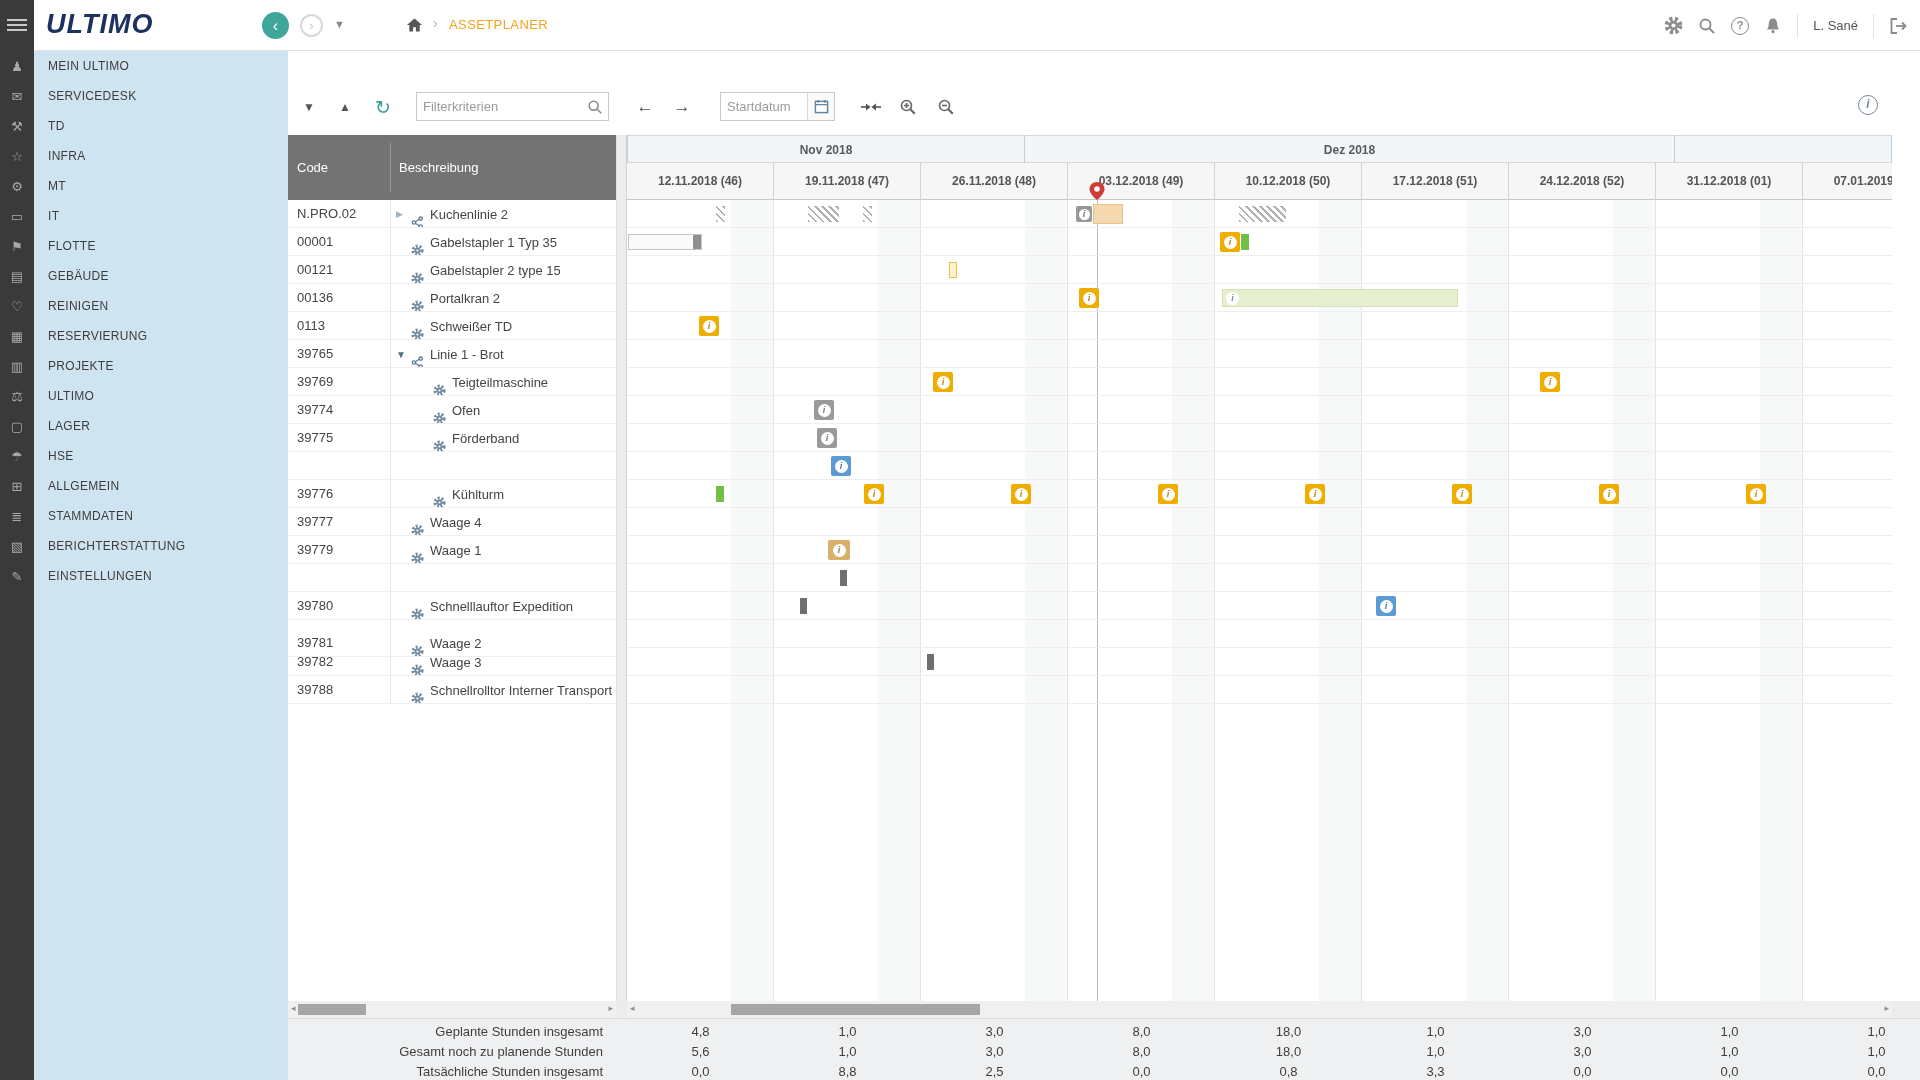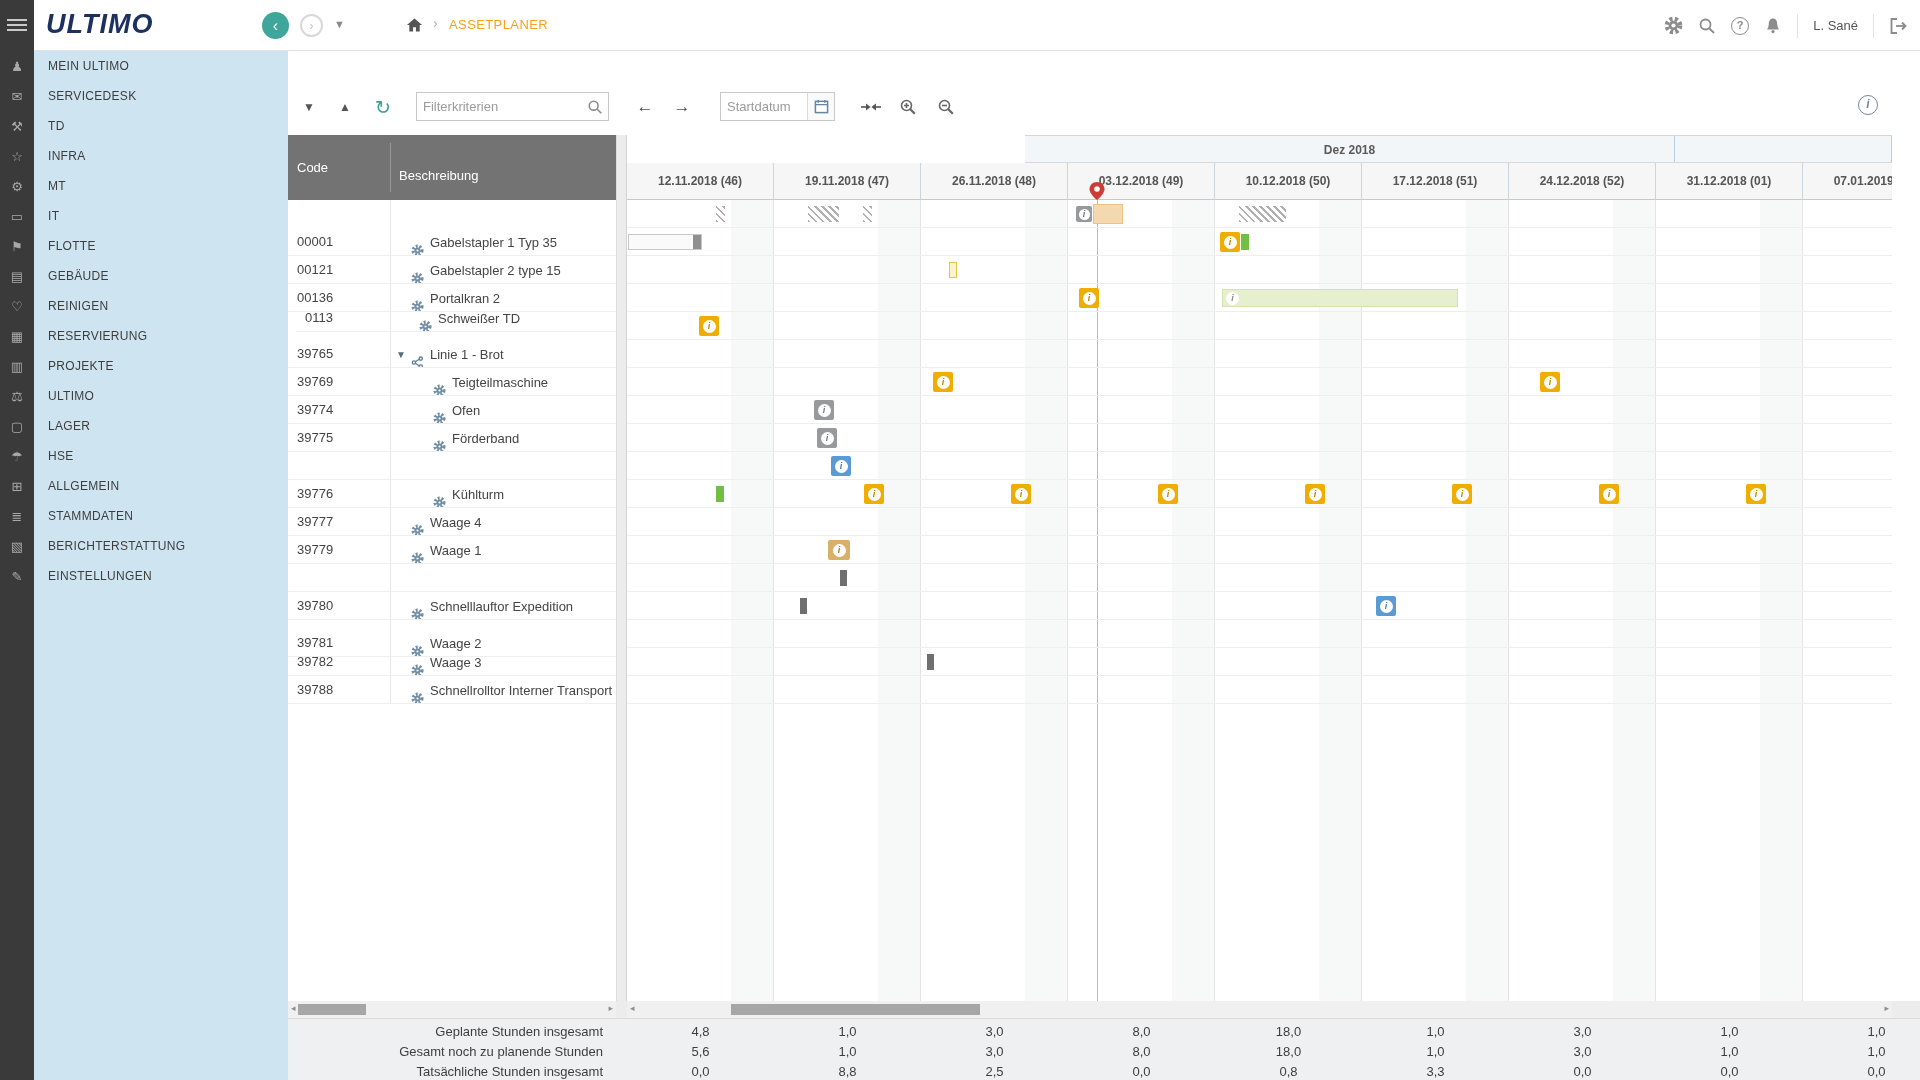--- a/index.html
+++ b/index.html
@@ -58,21 +58,21 @@
   input::placeholder{color:#9b9b9b;}
   .info-ic{position:absolute;left:1570px;top:3px;width:20px;height:20px;border:1.6px solid #73879a;
     border-radius:50%;color:#73879a;font-size:12px;font-weight:bold;font-style:italic;
     text-align:center;line-height:17px;cursor:pointer;}
 
   
   .gantt-area{position:absolute;left:0;top:84px;width:1632px;height:866px;}
   .lp{position:absolute;left:0;top:0;width:328px;height:866px;}
   .lp-header{position:absolute;left:0;top:0;width:328px;height:65px;background:#737373;color:#fff;}
   .lp-h-code{position:absolute;left:9px;top:0;line-height:65px;font-size:13px;}
-  .lp-h-besch{position:absolute;left:111px;top:0;line-height:65px;font-size:13px;margin-top:8px;}
+  .lp-h-besch{position:absolute;left:111px;top:0;line-height:65px;font-size:13px;}
   .lp-h-div{position:absolute;left:102px;top:8px;bottom:8px;width:1px;background:#999;}
   .lp-body{position:absolute;left:0;top:65px;width:328px;height:801px;background:#fff;overflow:hidden;}
   .lp-colline{position:absolute;left:102px;top:0;width:1px;height:504px;background:#e8e8e8;}
   .lp-row{position:absolute;left:0;width:328px;height:28px;border-bottom:1px solid #efefef;cursor:pointer;}
   .lp-code{position:absolute;left:9px;top:0;line-height:27px;font-size:13px;color:#444;}
   .lp-name{position:absolute;left:102px;top:0;right:0;height:27px;line-height:27px;
     overflow:hidden;white-space:nowrap;font-size:13px;color:#444;}
   .lp-name>div{display:inline-block;vertical-align:middle;}
   .exp{width:15px;font-size:10px;text-align:left;}
   .row-ic{width:17px;height:13px;}
@@ -286,20 +286,29 @@
   <div class="gantt-area">
 
     <div class="lp">
       <div class="lp-header">
         <span class="lp-h-code">Code</span>
         <span class="lp-h-div"></span>
         <span class="lp-h-besch">Beschreibung</span>
       </div>
       <div class="lp-body" id="lpBody">
         <div class="lp-colline"></div>
+      <div class="lp-row" style="top: 0px;">
+            <div class="lp-code">N.PRO.02</div>
+            <div class="lp-name"><div class="exp" style="margin-left: 6px; color: rgb(155, 178, 195); font-size: 9px;">▶</div><div class="row-ic"><svg width="13" height="13" viewBox="0 0 20 20" fill="none" stroke="#5f7d92" stroke-width="2">
+                  <circle cx="15" cy="4" r="2.5"></circle>
+                  <circle cx="15" cy="16" r="2.5"></circle>
+                  <circle cx="4.5" cy="10" r="2.5"></circle>
+                  <path d="M6.8 8.9 L12.6 5.1 M6.8 11.1 L12.6 14.9"></path>
+                </svg></div><div class="lp-label">Kuchenlinie 2</div></div>
+          </div>
           <div class="lp-row" style="top: 28px;">
             <div class="lp-code">00001</div>
             <div class="lp-name"><div class="exp" style="margin-left: 6px;"></div><div class="row-ic"><svg width="13" height="13" viewBox="0 0 20 20">
                   <circle cx="10" cy="10" r="6.8" fill="none" stroke="#6f8ca3" stroke-width="5" stroke-dasharray="3 2.7"></circle>
                   <circle cx="10" cy="10" r="4.6" fill="#6f8ca3"></circle>
                   <circle cx="10" cy="10" r="1.7" fill="#fff"></circle>
                 </svg></div><div class="lp-label">Gabelstapler 1 Typ 35</div></div>
           </div>
           <div class="lp-row" style="top: 56px;">
             <div class="lp-code">00121</div>
@@ -310,21 +319,21 @@
                 </svg></div><div class="lp-label">Gabelstapler 2 type 15</div></div>
           </div>
           <div class="lp-row" style="top: 84px;">
             <div class="lp-code">00136</div>
             <div class="lp-name"><div class="exp" style="margin-left: 6px;"></div><div class="row-ic"><svg width="13" height="13" viewBox="0 0 20 20">
                   <circle cx="10" cy="10" r="6.8" fill="none" stroke="#6f8ca3" stroke-width="5" stroke-dasharray="3 2.7"></circle>
                   <circle cx="10" cy="10" r="4.6" fill="#6f8ca3"></circle>
                   <circle cx="10" cy="10" r="1.7" fill="#fff"></circle>
                 </svg></div><div class="lp-label">Portalkran 2</div></div>
           </div>
-          <div class="lp-row" style="top: 104px; margin-left: 8px;">
+          <div class="lp-row" style="top: 112px;">
             <div class="lp-code">0113</div>
             <div class="lp-name"><div class="exp" style="margin-left: 6px;"></div><div class="row-ic"><svg width="13" height="13" viewBox="0 0 20 20">
                   <circle cx="10" cy="10" r="6.8" fill="none" stroke="#6f8ca3" stroke-width="5" stroke-dasharray="3 2.7"></circle>
                   <circle cx="10" cy="10" r="4.6" fill="#6f8ca3"></circle>
                   <circle cx="10" cy="10" r="1.7" fill="#fff"></circle>
                 </svg></div><div class="lp-label">Schweißer TD</div></div>
           </div>
           <div class="lp-row" style="top: 140px;">
             <div class="lp-code">39765</div>
             <div class="lp-name"><div class="exp" style="margin-left: 6px; color: rgb(83, 112, 127);">▼</div><div class="row-ic"><svg width="13" height="13" viewBox="0 0 20 20" fill="none" stroke="#5f7d92" stroke-width="2">
@@ -422,20 +431,21 @@
                   <circle cx="10" cy="10" r="1.7" fill="#fff"></circle>
                 </svg></div><div class="lp-label">Schnellrolltor Interner Transport</div></div>
           </div>
         </div>
     </div>
 
     <div class="splitter"></div>
 
     <div class="tl">
       <div class="tl-months" id="tlMonths">
+          <div class="m-cell" style="left: 0px; width: 398px; border-left: 1px solid rgb(186, 208, 224);">Nov 2018</div>
           <div class="m-cell" style="left: 398px; width: 650px;">Dez 2018</div>
           <div class="m-cell" style="left: 1048px; width: 217px;"></div>
         </div>
       <div class="tl-weeks" id="tlWeeks">
           <div class="w-cell" style="left: 0px;">12.11.2018 (46)</div>
           <div class="w-cell" style="left: 147px;">19.11.2018 (47)</div>
           <div class="w-cell" style="left: 294px;">26.11.2018 (48)</div>
           <div class="w-cell" style="left: 441px;">03.12.2018 (49)</div>
           <div class="w-cell" style="left: 588px;">10.12.2018 (50)</div>
           <div class="w-cell" style="left: 735px;">17.12.2018 (51)</div>

